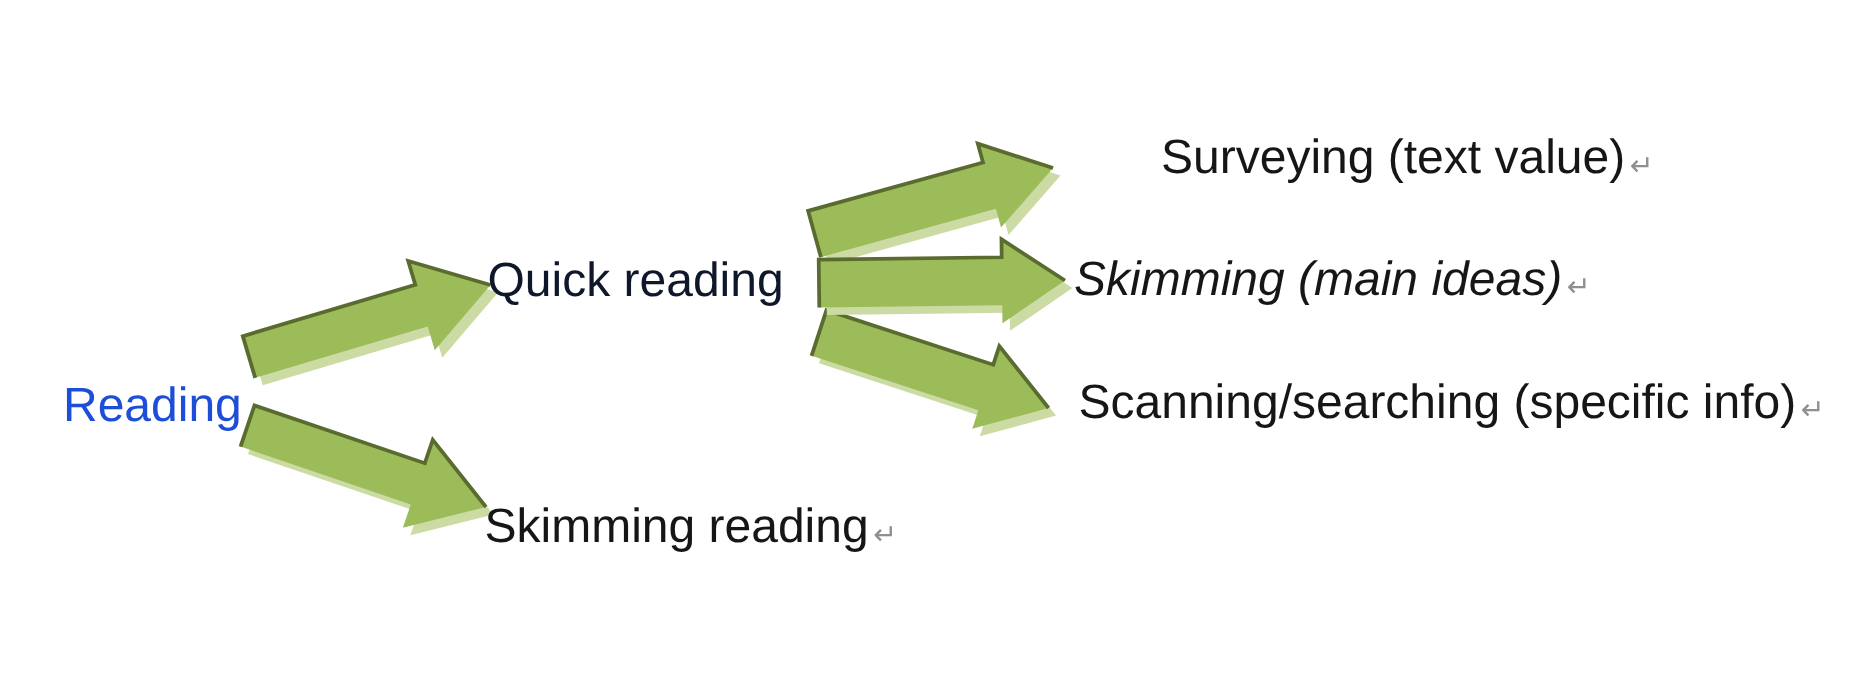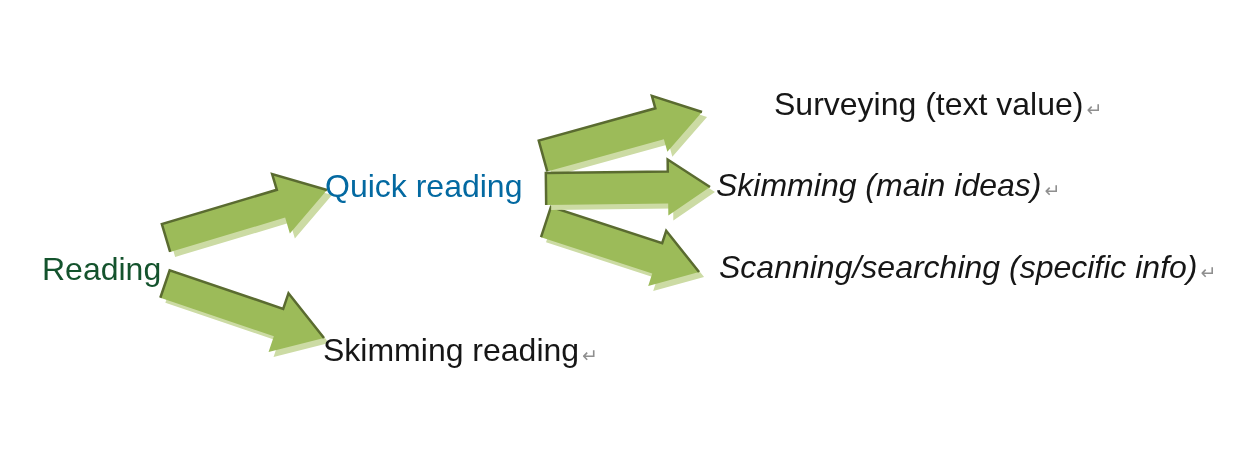--- a/index.html
+++ b/index.html
@@ -70,20 +70,20 @@
         <polygon points="0.0,-16.0 117.0,-16.0 117.0,-29.0 161.0,0.0 117.0,29.0 117.0,16.0 0.0,16.0" fill="#9cbb59" transform="translate(546,222) rotate(18.097256586713442)"></polygon>
         <polyline points="0.0,16.0 0.0,-16.0 117.0,-16.0 117.0,-29.0 161.0,0.0" fill="none" stroke="#5a6b30" stroke-width="2.5" stroke-linejoin="miter" transform="translate(546,222) rotate(18.097256586713442)"></polyline>
       </g>
       <g>
         <polygon points="0.0,-16.0 122.0,-16.0 122.0,-28.0 164.0,0.0 122.0,28.0 122.0,16.0 0.0,16.0" fill="#ccdba4" transform="translate(551,194) rotate(-0.6986943829834713)"></polygon>
         <polygon points="0.0,-16.0 122.0,-16.0 122.0,-28.0 164.0,0.0 122.0,28.0 122.0,16.0 0.0,16.0" fill="#9cbb59" transform="translate(546,189) rotate(-0.6986943829834713)"></polygon>
         <polyline points="0.0,16.0 0.0,-16.0 122.0,-16.0 122.0,-28.0 164.0,0.0" fill="none" stroke="#5a6b30" stroke-width="2.5" stroke-linejoin="miter" transform="translate(546,189) rotate(-0.6986943829834713)"></polyline>
       </g>
     </svg>
   <div class="nodes">
-      <span class="node" style="left: 42px; top: 271px; color: #14532d;"><span>Reading</span></span>
-      <span class="node" style="left: 325px; top: 188px; color: #0369a1;"><span>Quick reading</span></span>
+      <span class="node" style="left: 42px; top: 271px; color: #1d4ed8;"><span>Reading</span></span>
+      <span class="node" style="left: 325px; top: 188px; color: #0f172a;"><span>Quick reading</span></span>
       <span class="node" style="left: 323px; top: 352px; color: rgb(22, 22, 22);"><span>Skimming reading</span><span class="pmark" style="color: rgb(143, 143, 143);">↵</span></span>
       <span class="node" style="left: 758px; top: 106px; color: rgb(22, 22, 22); margin-left: 16px;"><span>Surveying (text value)</span><span class="pmark" style="color: rgb(143, 143, 143);">↵</span></span>
       <span class="node" style="left: 716px; top: 187px; color: rgb(22, 22, 22); font-style: italic;"><span>Skimming (main ideas)</span><span class="pmark" style="color: rgb(143, 143, 143);">↵</span></span>
-      <span class="node" style="left: 719px; top: 269px; color: rgb(22, 22, 22); font-style: italic;"><span>Scanning/searching (specific info)</span><span class="pmark" style="color: rgb(143, 143, 143);">↵</span></span>
+      <span class="node" style="left: 719px; top: 269px; color: rgb(22, 22, 22);"><span>Scanning/searching (specific info)</span><span class="pmark" style="color: rgb(143, 143, 143);">↵</span></span>
     </div>
 </div>
 
 </body></html>

